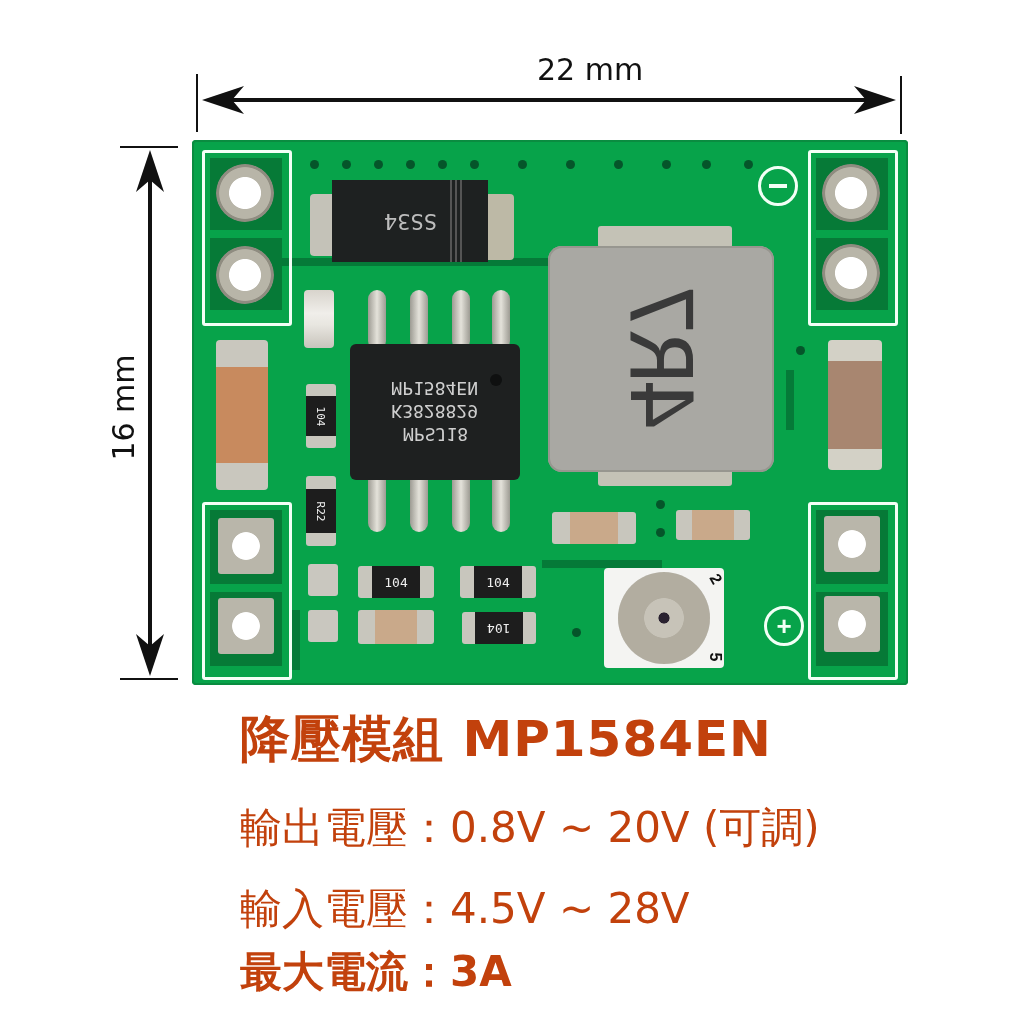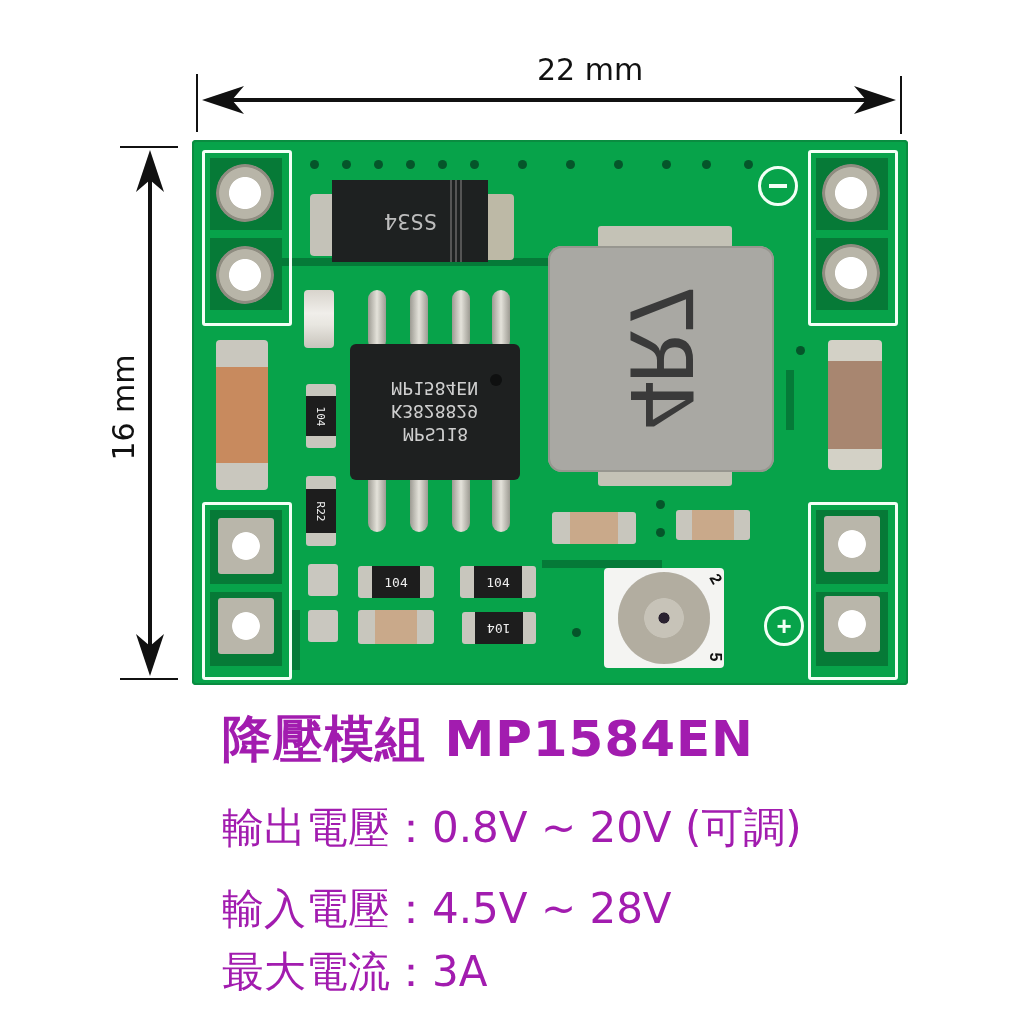--- a/index.html
+++ b/index.html
@@ -17,21 +17,21 @@
   .res-v{background:linear-gradient(#c8c6bd 0 18%,#1d1d1d 18% 82%,#c8c6bd 82%);color:#eee;font-family:"DejaVu Sans Mono",monospace;font-size:11px;display:flex;align-items:center;justify-content:center;border-radius:3px;}
   .res-v span{transform:rotate(90deg);}
   .hcap{background:linear-gradient(90deg,#c8c6bd 0 22%,#c9a98a 22% 78%,#c8c6bd 78%);border-radius:3px;}
   .pin{width:18px;background:linear-gradient(90deg,#9d9b93,#e4e2da,#9d9b93);border-radius:9px;}
   .via{width:9px;height:9px;border-radius:50%;background:#05552a;}
   .chip{background:#1e2020;border-radius:6px;color:#cfcfcf;font-family:"DejaVu Sans Mono",monospace;}
   .inductor{background:#a9a8a3;border-radius:14px;box-shadow:inset 0 0 0 2px #97968f;}
   .ind-text{font-family:"DejaVu Sans Mono",monospace;font-size:86px;color:#3a3a3a;letter-spacing:-4px;transform:rotate(90deg) scaleX(-1);}
   .diode{background:#1e2121;color:#bdbdbd;font-family:"DejaVu Sans Mono",monospace;font-size:22px;}
   .trace{background:#057a38;}
-  .spec{color:#a21caf;left:222px;}
+  .spec{color:#c2410c;left:240px;}
   .title{font-family:"DejaVu Sans",sans-serif;font-weight:bold;font-size:50px;top:706px;letter-spacing:1px;}
   .line{font-family:"DejaVu Sans",sans-serif;font-size:42px;}
 </style>
 </head>
 <body>
 
 <div class="abs" style="left:196px;top:70px;width:706px;height:60px;">
   <div class="abs" style="left:0;top:4px;width:2px;height:58px;background:#111;"></div>
   <div class="abs" style="right:0;top:6px;width:2px;height:58px;background:#111;"></div>
   <svg class="abs" style="left:4px;top:12px;" width="698" height="36">
@@ -173,15 +173,15 @@
 </div>
 
 <div class="abs spec title">降壓模組 MP1584EN</div>
 
 <div class="abs spec line" style="top:800px;">
   <span>輸出電壓</span><span>：</span><span>0.8V ~ 20V (可調)</span>
 </div>
 <div class="abs spec line" style="top:872px;margin-top:9px;">
   <span>輸入電壓</span><span>：</span><span>4.5V ~ 28V</span>
 </div>
-<div class="abs spec line" style="top:944px;">
+<div class="abs spec line" style="top:944px;font-weight:bold;">
   <span>最大電流</span><span>：</span><span>3A</span>
 </div>
 
 </body></html>

